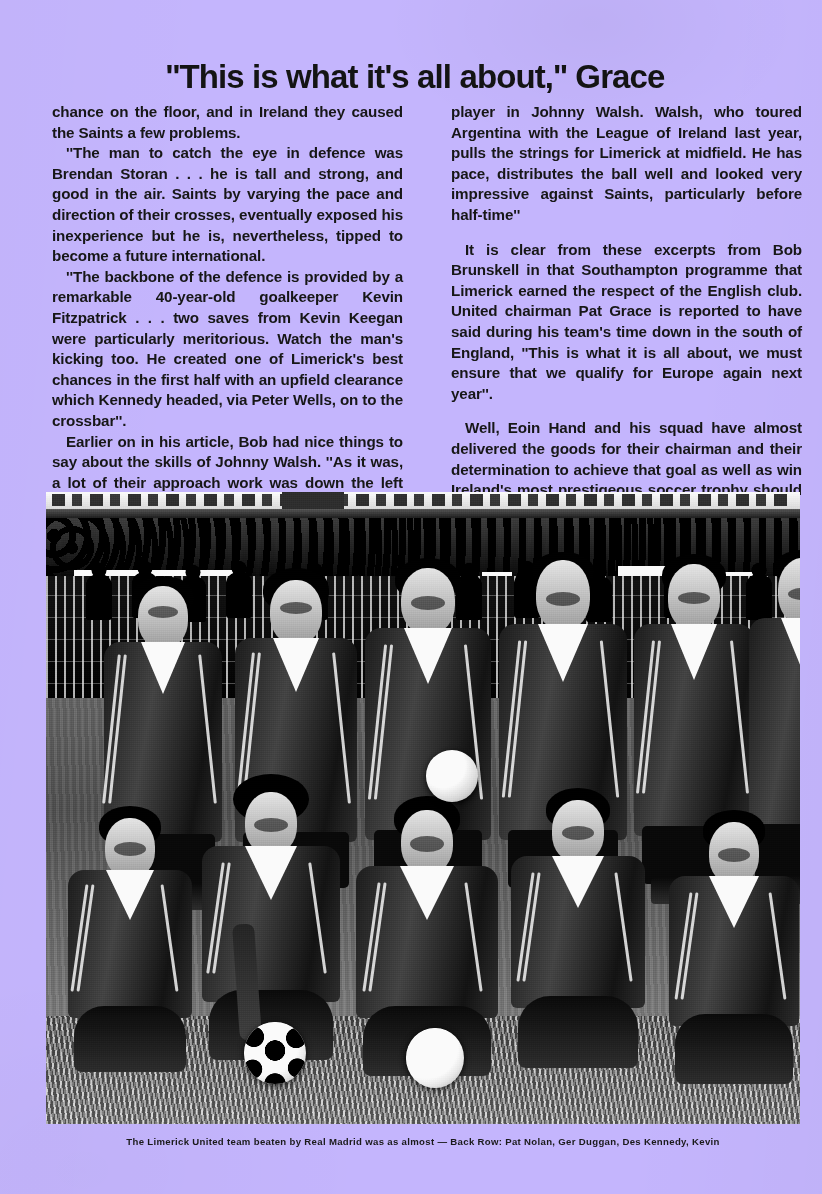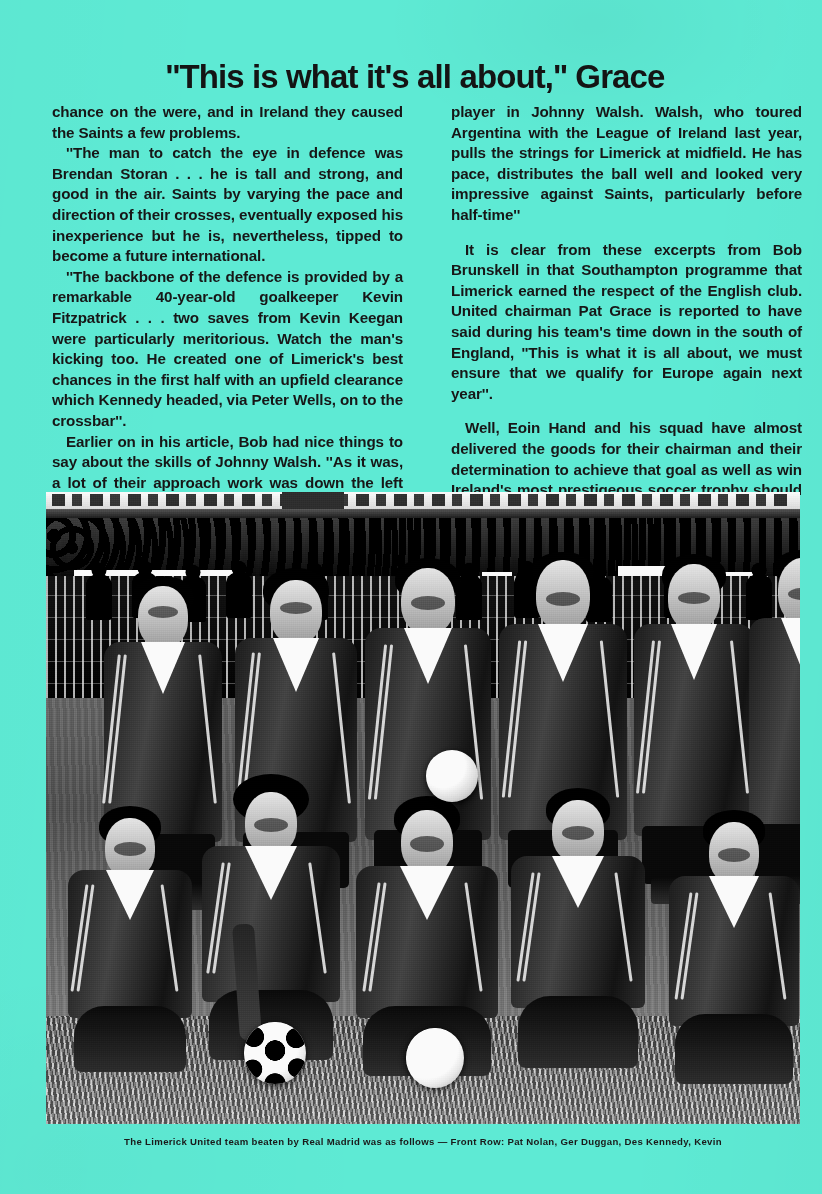--- a/index.html
+++ b/index.html
@@ -5,21 +5,21 @@
 <style>
   html,body{margin:0;padding:0;}
   body{
     width:822px;height:1194px;
     background:#fdfdfd;
     font-family:"Liberation Sans", sans-serif;
     color:#111;
     overflow:hidden;
     position:relative;
   }
-  .page{position:absolute;inset:0;background:#5eead4;}
+  .page{position:absolute;inset:0;background:#c4b5fd;}
   
   .page::before{
     content:"";position:absolute;inset:0;pointer-events:none;
     background:
       radial-gradient(ellipse 300px 180px at 72% 2%, rgba(0,0,0,.035), rgba(0,0,0,0) 70%),
       radial-gradient(ellipse 420px 300px at 10% 98%, rgba(0,0,0,.02), rgba(0,0,0,0) 70%),
       linear-gradient(95deg, rgba(0,0,0,.012) 0%, rgba(0,0,0,0) 25%, rgba(0,0,0,0) 78%, rgba(0,0,0,.02) 100%);
   }
 
   
@@ -222,21 +222,21 @@
 </style>
 </head>
 <body>
 
 <div class="page">
 
   <h1 class="headline">''This is what it's all about,'' Grace</h1>
 
   <div class="columns">
     <div class="col">
-      <p>chance on the were, and in Ireland they caused the Saints a few problems.</p>
+      <p>chance on the floor, and in Ireland they caused the Saints a few problems.</p>
       <p class="indent">''The man to catch the eye in defence was Brendan Storan . . . he is tall and strong, and good in the air. Saints by varying the pace and direction of their crosses, eventually exposed his inexperience but he is, nevertheless, tipped to become a future international.</p>
       <p class="indent">''The backbone of the defence is provided by a remarkable 40-year-old goalkeeper Kevin Fitzpatrick . . . two saves from Kevin Keegan were particularly meritorious. Watch the man's kicking too. He created one of Limerick's best chances in the first half with an upfield clearance which Kennedy headed, via Peter Wells, on to the crossbar''.</p>
       <p class="indent">Earlier on in his article, Bob had nice things to say about the skills of Johnny Walsh. ''As it was, a lot of their approach work was down the left where they possess another fine</p>
     </div>
     <div class="col">
       <p>player in Johnny Walsh. Walsh, who toured Argentina with the League of Ireland last year, pulls the strings for Limerick at midfield. He has pace, distributes the ball well and looked very impressive against Saints, particularly before half-time''</p>
       <p class="indent gap">It is clear from these excerpts from Bob Brunskell in that Southampton programme that Limerick earned the respect of the English club. United chairman Pat Grace is reported to have said during his team's time down in the south of England, ''This is what it is all about, we must ensure that we qualify for Europe again next year''.</p>
       <p class="indent gap">Well, Eoin Hand and his squad have almost delivered the goods for their chairman and their determination to achieve that goal as well as win Ireland's most prestigeous soccer trophy should make for an excellent match this afternoon.</p>
     </div>
   </div>
@@ -411,16 +411,16 @@
     </div>
 
     <div class="ball panelled" style="left:198px;top:530px;width:62px;height:62px;"></div>
     <div class="ball" style="left:360px;top:536px;width:58px;height:60px;"></div>
     <div class="ball" style="left:380px;top:258px;width:52px;height:52px;opacity:.92;"></div>
 
     <div class="photo-grain"></div>
   </figure>
 
   <figcaption class="caption">
-    <span class="l1">The Limerick United team beaten by Real Madrid was as follows — Front Row: Pat Nolan, Ger Duggan, Des Kennedy, Kevin</span>
+    <span class="l1">The Limerick United team beaten by Real Madrid was as almost — Back Row: Pat Nolan, Ger Duggan, Des Kennedy, Kevin</span>
   </figcaption>
 
 </div>
 
 </body></html>

